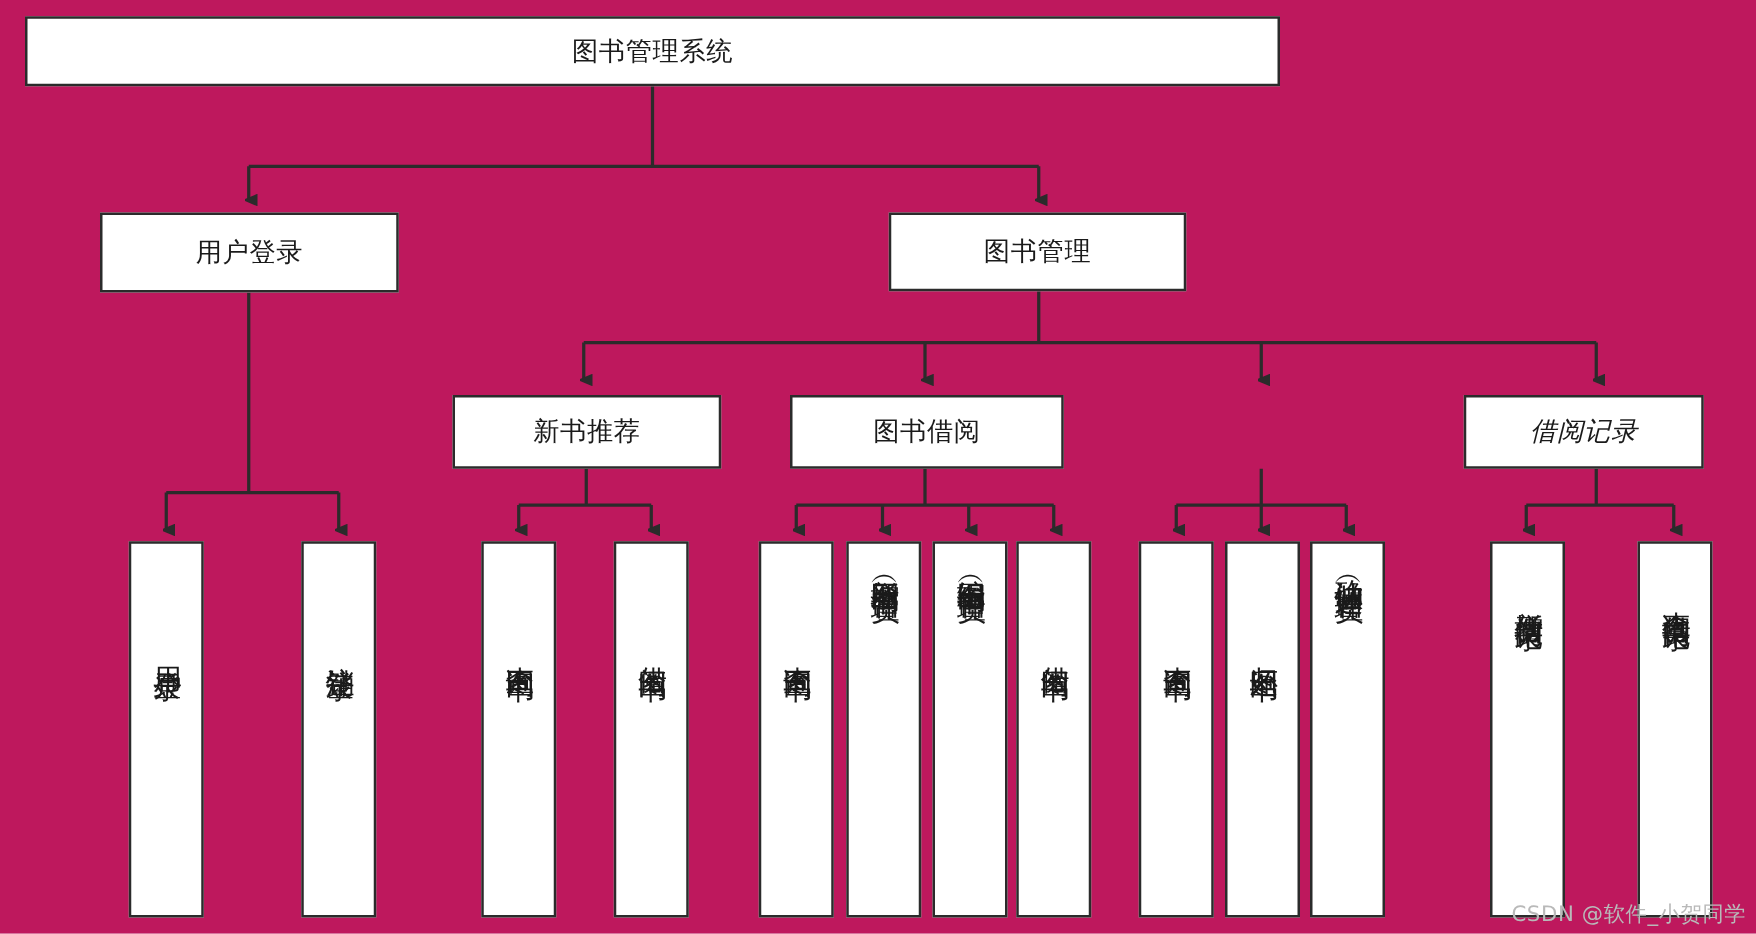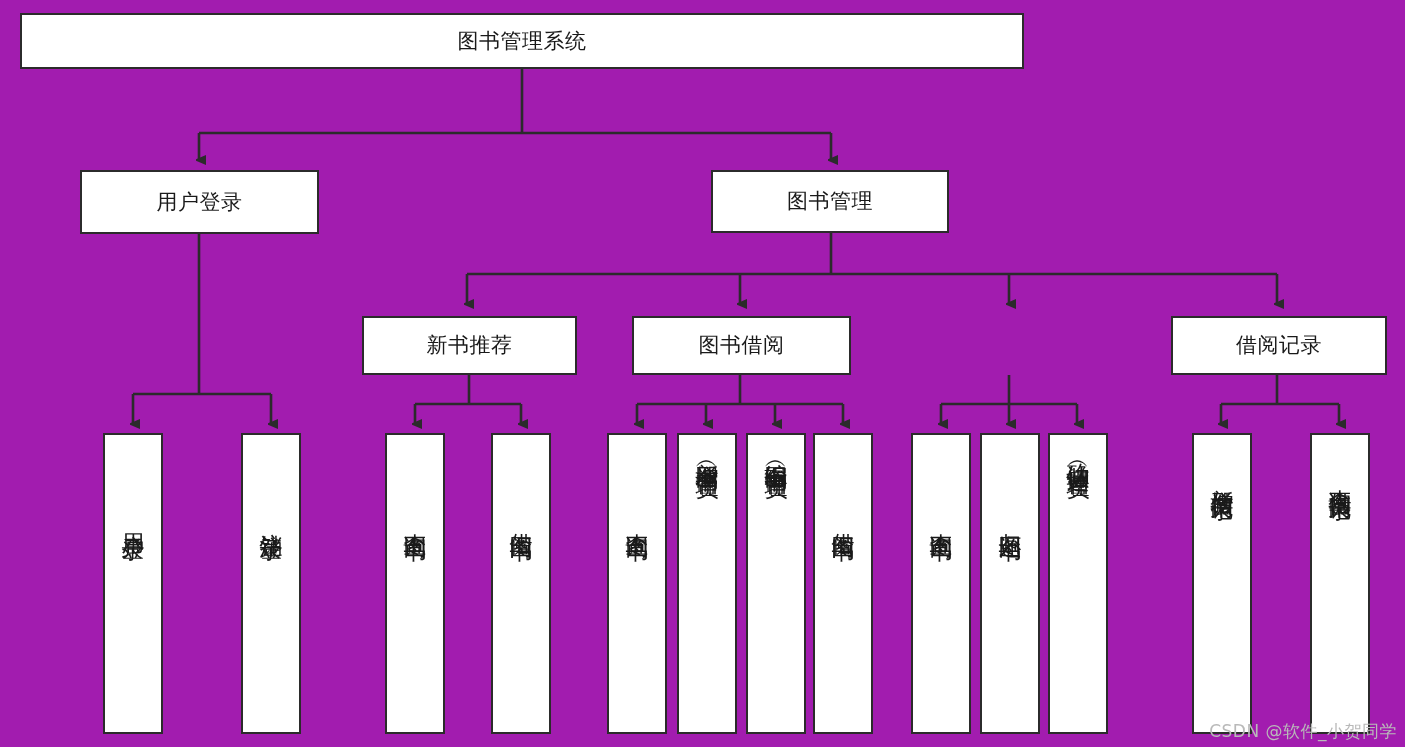--- a/index.html
+++ b/index.html
@@ -7,21 +7,21 @@
     padding: 0;
     background: #ffffff;
   }
   body {
     font-family: "DejaVu Sans", "Liberation Sans", sans-serif;
   }
   #canvas {
     position: relative;
     width: 1405px;
     height: 747px;
-    background: #a21caf;
+    background: #be185d;
     overflow: hidden;
   }
   svg.edges {
     position: absolute;
     left: 0;
     top: 0;
     width: 1405px;
     height: 747px;
     pointer-events: none;
   }
@@ -139,21 +139,21 @@
   <div class="node" style="left:711px; top:170px; width:238px; height:63px;">
     <span class="label">图书管理</span>
   </div>
 
   <div class="node" style="left:362px; top:316px; width:215px; height:59px;">
     <span class="label">新书推荐</span>
   </div>
   <div class="node" style="left:632px; top:316px; width:219px; height:59px;">
     <span class="label">图书借阅</span>
   </div>
-  <div class="node" style="left:1171px; top:316px; width:216px; height:59px;">
+  <div class="node" style="left:1171px; top:316px; width:192px; height:59px;font-style:italic;">
     <span class="label">借阅记录</span>
   </div>
 
   <div class="node vertical mid" style="left:103px; top:433px; width:60px; height:301px;">
     <span class="label">用户登录</span>
   </div>
   <div class="node vertical mid" style="left:241px; top:433px; width:60px; height:301px;">
     <span class="label">注销登录</span>
   </div>
 

